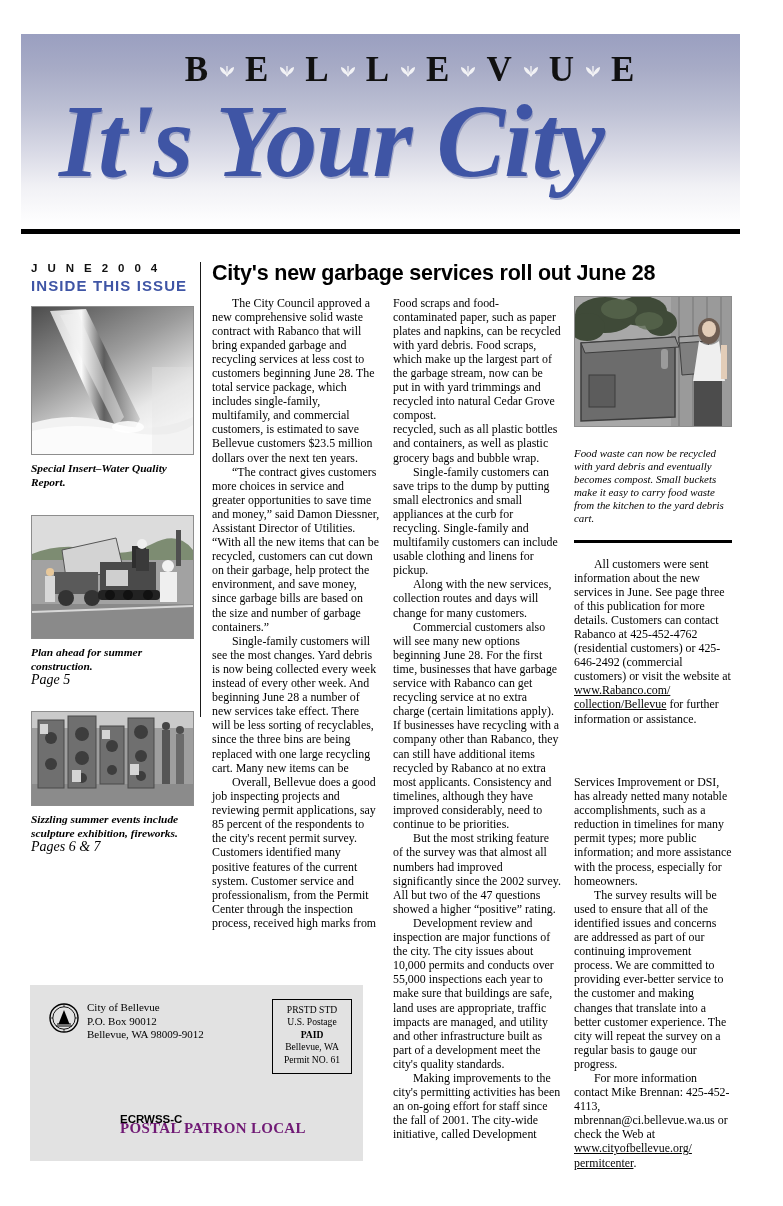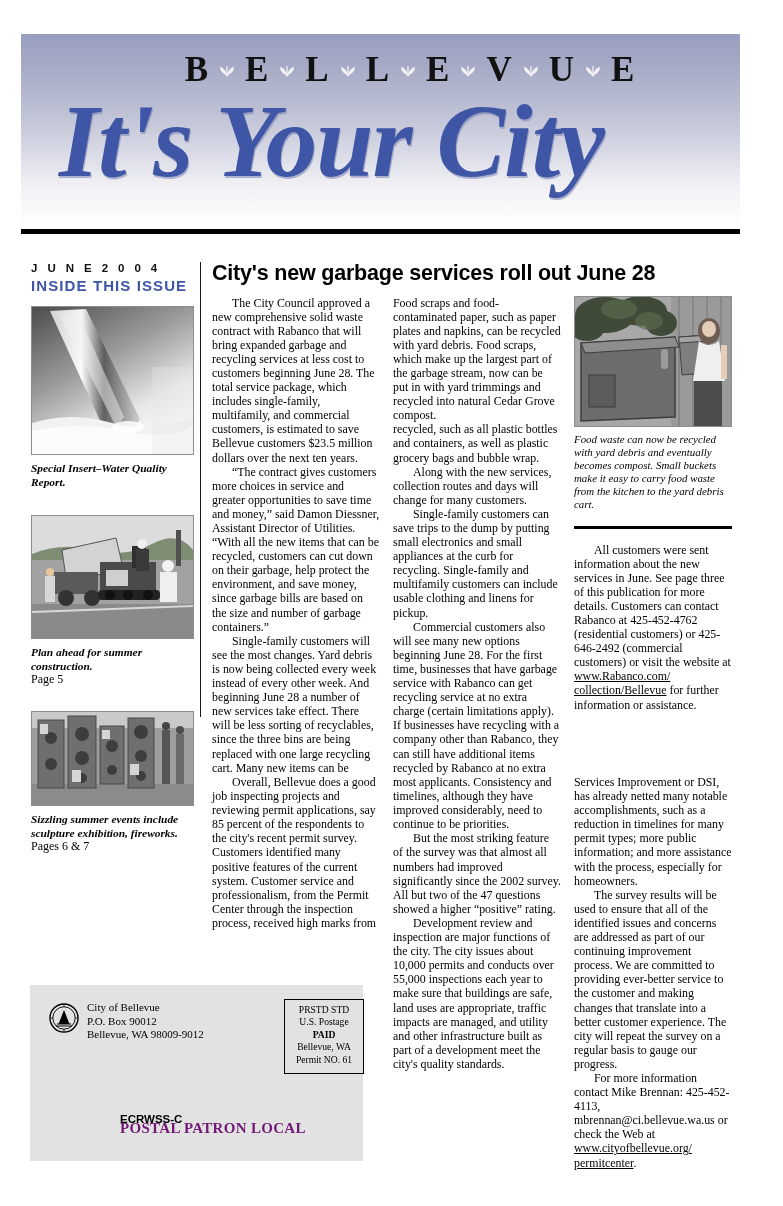--- a/index.html
+++ b/index.html
@@ -61,21 +61,21 @@
   .photo{
     border:1px solid #8d8d8d;background:#bdbdbd;position:relative;overflow:hidden;
   }
   .caption{
     font-family:"Liberation Serif", serif;
     font-style:italic;font-weight:bold;font-size:11.4px;line-height:13.6px;
     margin-top:7px;color:#000;
   }
   .caption-page{
     font-family:"Liberation Serif", serif;
-    font-weight:normal;font-size:12px;line-height:13.6px;
+    font-style:italic;font-weight:normal;font-size:14px;line-height:13.6px;
     color:#000;
   }
 
   
   .vdiv{position:absolute;left:200px;top:262px;width:1px;height:455px;background:#1a1a1a;}
 
   
   .article{position:absolute;}
   .headline{
     font-family:"Liberation Sans", sans-serif;
@@ -91,35 +91,35 @@
   }
   .col p + p{text-indent:20px;}
   .col p.ind{text-indent:20px;}
   .colnarrow{width:158px;}
   a.inline-link{color:#000;text-decoration:underline;}
   .ital{}
 
   
   .photo-col{width:158px;}
   .photo-col .caption{
-    font-style:italic;font-weight:normal;font-size:10.9px;line-height:13px;margin-top:6px;
+    font-style:italic;font-weight:normal;font-size:10.9px;line-height:13px;margin-top:20px;
   }
   .hr-thick{height:3px;background:#000;margin:15px 0 14px 0;}
 
   
   .mail-panel{
     position:absolute;left:30px;top:985px;width:333px;height:176px;background:#e2e2e2;
   }
   .seal{position:absolute;left:19px;top:18px;width:30px;height:30px;}
   .mail-addr{
     position:absolute;left:57px;top:16px;
     font-family:"Liberation Serif", serif;font-size:11px;line-height:13.5px;color:#000;
   }
   .postage-box{
-    position:absolute;left:254px;top:14px;width:80px;height:75px;border:1.4px solid #000;
+    position:absolute;left:242px;top:14px;width:80px;height:75px;border:1.4px solid #000;
     text-align:center;
     font-family:"Liberation Serif", serif;font-size:9.6px;line-height:12.4px;color:#000;
     padding-top:4px;box-sizing:border-box;
   }
   .postage-box .paid{font-weight:bold;}
   .ecrwss{
     position:absolute;left:90px;top:128px;
     font-family:"Liberation Sans", sans-serif;font-weight:bold;font-size:11.5px;color:#000;
   }
   .patron{
@@ -292,22 +292,22 @@
     <h1 class="headline">City's new garbage services roll out June 28</h1>
     <div class="cols">
       <div class="col">
         <p class="ind">The City Council approved a new comprehensive solid waste contract with Rabanco that will bring expanded garbage and recycling services at less cost to customers beginning June 28. The total service package, which includes single-family, multifamily, and commercial customers, is estimated to save Bellevue customers $23.5 million dollars over the next ten years.</p>
         <p>“The contract gives customers more choices in service and greater opportunities to save time and money,” said Damon Diessner, Assistant Director of Utilities. “With all the new items that can be recycled, customers can cut down on their garbage, help protect the environment, and save money, since garbage bills are based on the size and number of garbage containers.”</p>
         <p>Single-family customers will see the most changes. Yard debris is now being collected every week instead of every other week. And beginning June 28 a number of new services take effect. There will be less sorting of recyclables, since the three bins are being replaced with one large recycling cart. Many new items can be</p>
       </div>
       <div class="col">
         <p>Food scraps and food-contaminated paper, such as paper plates and napkins, can be recycled with yard debris. Food scraps, which make up the largest part of the garbage stream, now can be put in with yard trimmings and recycled into natural Cedar Grove compost.</p>
         <p style="text-indent:0;">recycled, such as all plastic bottles and containers, as well as plastic grocery bags and bubble wrap.</p>
+        <p>Single-family customers can save trips to the dump by putting small electronics and small appliances at the curb for recycling. Single-family and multifamily customers can include usable clothing and linens for pickup.</p>
         <p>Along with the new services, collection routes and days will change for many customers.</p>
-        <p>Single-family customers can save trips to the dump by putting small electronics and small appliances at the curb for recycling. Single-family and multifamily customers can include usable clothing and linens for pickup.</p>
         <p>Commercial customers also will see many new options beginning June 28. For the first time, businesses that have garbage service with Rabanco can get recycling service at no extra charge (certain limitations apply). If businesses have recycling with a company other than Rabanco, they can still have additional items recycled by Rabanco at no extra</p>
       </div>
       <div class="photo-col">
         <div class="photo" style="height:129px;">
           <svg class="ph-svg" viewBox="0 0 156 129" preserveAspectRatio="none">
             <rect width="156" height="129" fill="#a8a8a8"></rect>
             <rect x="96" y="0" width="60" height="129" fill="#9a9a9a"></rect>
             <g stroke="#777" stroke-width="1">
               <line x1="104" y1="0" x2="104" y2="129"></line>
                 <line x1="118" y1="0" x2="118" y2="129"></line>
@@ -352,20 +352,21 @@
 
   <div class="article" style="left:212px;top:746px;width:528px;">
     <div class="cols" style="margin-top:29px;">
       <div class="col">
         <p class="ind">Overall, Bellevue does a good job inspecting projects and reviewing permit applications, say 85 percent of the respondents to the city's recent permit survey. Customers identified many positive features of the current system. Customer service and professionalism, from the Permit Center through the inspection process, received high marks from</p>
       </div>
       <div class="col">
         <p style="text-indent:0;">most applicants. Consistency and timelines, although they have improved considerably, need to continue to be priorities.</p>
         <p>But the most striking feature of the survey was that almost all numbers had improved significantly since the 2002 survey. All but two of the 47 questions showed a higher “positive” rating.</p>
         <p>Development review and inspection are major functions of the city. The city issues about 10,000 permits and conducts over 55,000 inspections each year to make sure that buildings are safe, land uses are appropriate, traffic impacts are managed, and utility and other infrastructure built as part of a development meet the city's quality standards.</p>
+        <p>Making improvements to the city's permitting activities has been an on-going effort for staff since the fall of 2001. The city-wide initiative, called Development</p>
       </div>
       <div class="colnarrow">
         <p style="margin:0;font-size:11.9px;line-height:14.1px;">Services Improvement or DSI, has already netted many notable accomplishments, such as a reduction in timelines for many permit types; more public information; and more assistance with the process, especially for homeowners.</p>
         <p style="margin:0;text-indent:20px;font-size:11.9px;line-height:14.1px;">The survey results will be used to ensure that all of the identified issues and concerns are addressed as part of our continuing improvement process. We are committed to providing ever-better service to the customer and making changes that translate into a better customer experience. The city will repeat the survey on a regular basis to gauge our progress.</p>
         <p style="margin:0;text-indent:20px;font-size:11.9px;line-height:14.1px;">
           <span>For more information contact Mike Brennan: 425-452-4113, </span><span class="ital">mbrennan@ci.bellevue.wa.us</span><span> or check the Web at </span><a class="inline-link" href="#">www.cityofbellevue.org/ permitcenter</a><span>.</span>
         </p>
       </div>
     </div>
   </div>

